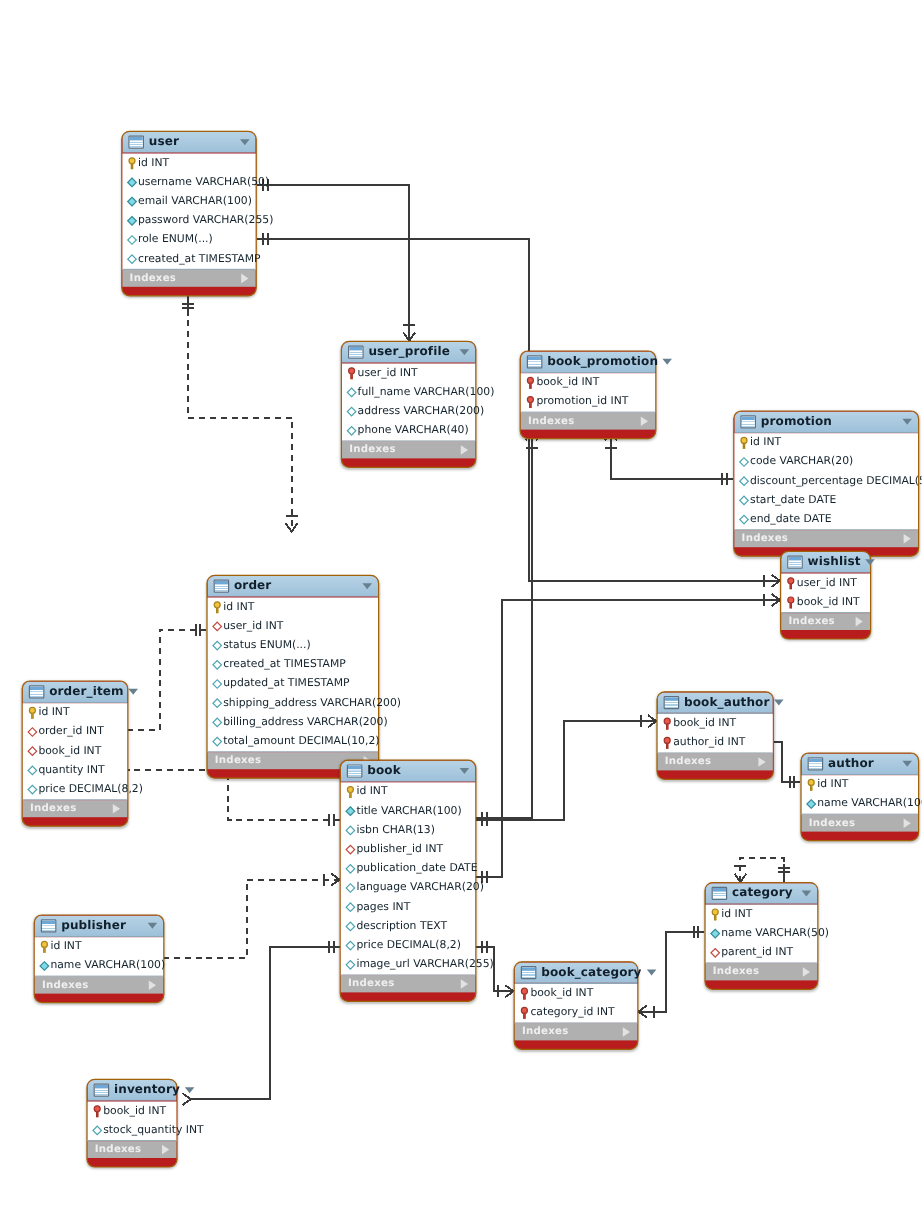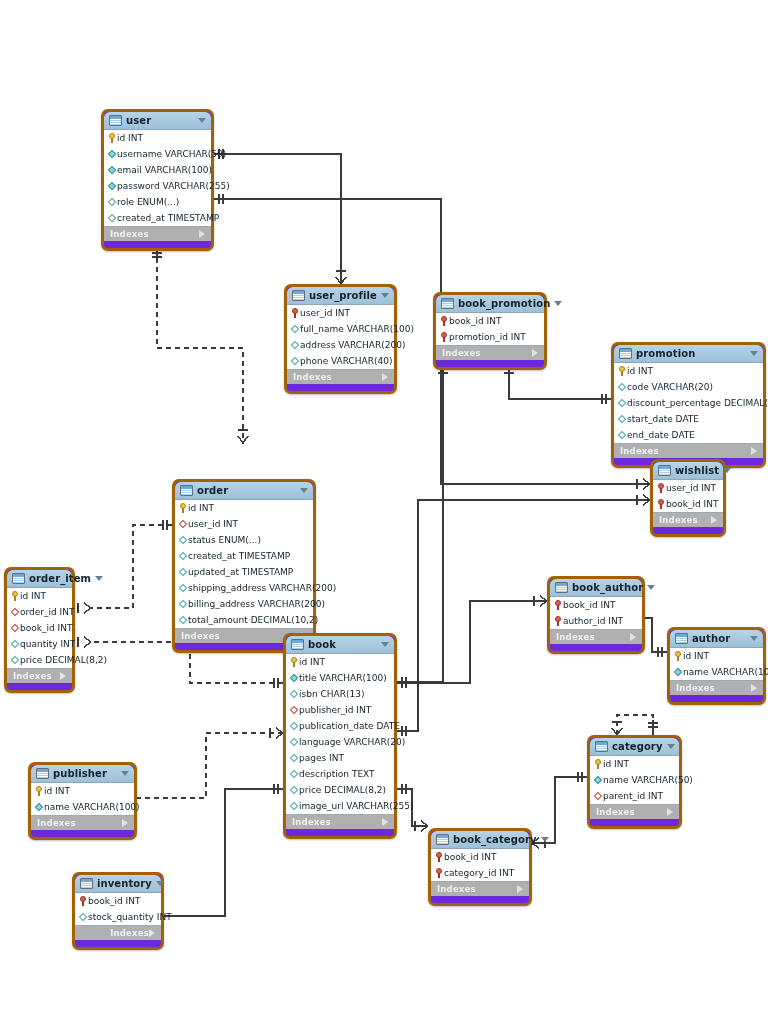--- a/index.html
+++ b/index.html
@@ -1,22 +1,22 @@
 <!DOCTYPE html>
 <html><head>
 <meta charset="utf-8">
 <style>
   html,body{margin:0;padding:0;background:#ffffff;}
   body{width:768px;height:1024px;position:relative;overflow:hidden;
        font-family:"DejaVu Sans","Liberation Sans",sans-serif;}
   #canvas{position:absolute;left:0;top:0;width:768px;height:1024px;}
   #links{position:absolute;left:0;top:0;width:768px;height:1024px;z-index:1;}
 
-  .tbl{position:absolute;z-index:5;border:3px solid #a16207;border-radius:7px;
-       background:#6d28d9;box-shadow:0 1px 2px rgba(0,0,0,.25);
+  .tbl{position:absolute;z-index:5;border:1px solid #a16207;border-radius:7px;
+       background:#b91c1c;box-shadow:0 1px 2px rgba(0,0,0,.25);
        padding-bottom:7px;box-sizing:border-box;}
   .tbl .hdr{height:17px;display:flex;align-items:center;gap:4px;padding:0 5px;
        background:linear-gradient(#b7d3e6,#9dc0d9);border-radius:6px 6px 0 0;
        border-bottom:1px solid #8fa6b6;}
   .tbl .hdr .tname{font-size:10px;font-weight:bold;color:#11202c;
        letter-spacing:.1px;white-space:nowrap;flex:1;}
   .tico{width:11px;height:9px;border:1px solid #5d6f80;background:#fff;
        border-radius:1px;flex:none;position:relative;overflow:hidden;}
   .tico:before{content:"";position:absolute;left:0;top:0;right:0;height:3px;background:#6fa8d6;}
   .tico:after{content:"";position:absolute;left:0;top:4px;right:0;bottom:0;
@@ -335,21 +335,21 @@
           <div class="col">
             <span class="ki k-coln"></span>
             <span>total_amount DECIMAL(10,2)</span>
           </div>
         </div>
         <div class="idx">
           <span class="lbl">Indexes</span>
           <span class="arw"></span>
         </div>
       </div>
-      <div class="tbl" style="left: 4px; top: 567px; width: 71px;">
+      <div class="tbl" style="left: 18px; top: 567px; width: 89px;">
         <div class="hdr">
           <span class="tico"></span>
           <span class="tname">order_item</span>
           <span class="caret"></span>
         </div>
         <div class="cols">
           <div class="col">
             <span class="ki k-pk"></span>
             <span>id INT</span>
           </div>
@@ -488,21 +488,21 @@
           <div class="col">
             <span class="ki k-fk"></span>
             <span>parent_id INT</span>
           </div>
         </div>
         <div class="idx">
           <span class="lbl">Indexes</span>
           <span class="arw"></span>
         </div>
       </div>
-      <div class="tbl" style="left: 428px; top: 801px; width: 104px; margin-top: 27px;">
+      <div class="tbl" style="left: 428px; top: 801px; width: 104px;">
         <div class="hdr">
           <span class="tico"></span>
           <span class="tname">book_category</span>
           <span class="caret"></span>
         </div>
         <div class="cols">
           <div class="col">
             <span class="ki k-pkfk"></span>
             <span>book_id INT</span>
           </div>
@@ -530,21 +530,21 @@
           <div class="col">
             <span class="ki k-col"></span>
             <span>name VARCHAR(100)</span>
           </div>
         </div>
         <div class="idx">
           <span class="lbl">Indexes</span>
           <span class="arw"></span>
         </div>
       </div>
-      <div class="tbl" style="left: 72px; top: 872px; width: 92px; text-align: right;">
+      <div class="tbl" style="left: 72px; top: 899px; width: 76px;">
         <div class="hdr">
           <span class="tico"></span>
           <span class="tname">inventory</span>
           <span class="caret"></span>
         </div>
         <div class="cols">
           <div class="col">
             <span class="ki k-pkfk"></span>
             <span>book_id INT</span>
           </div>

